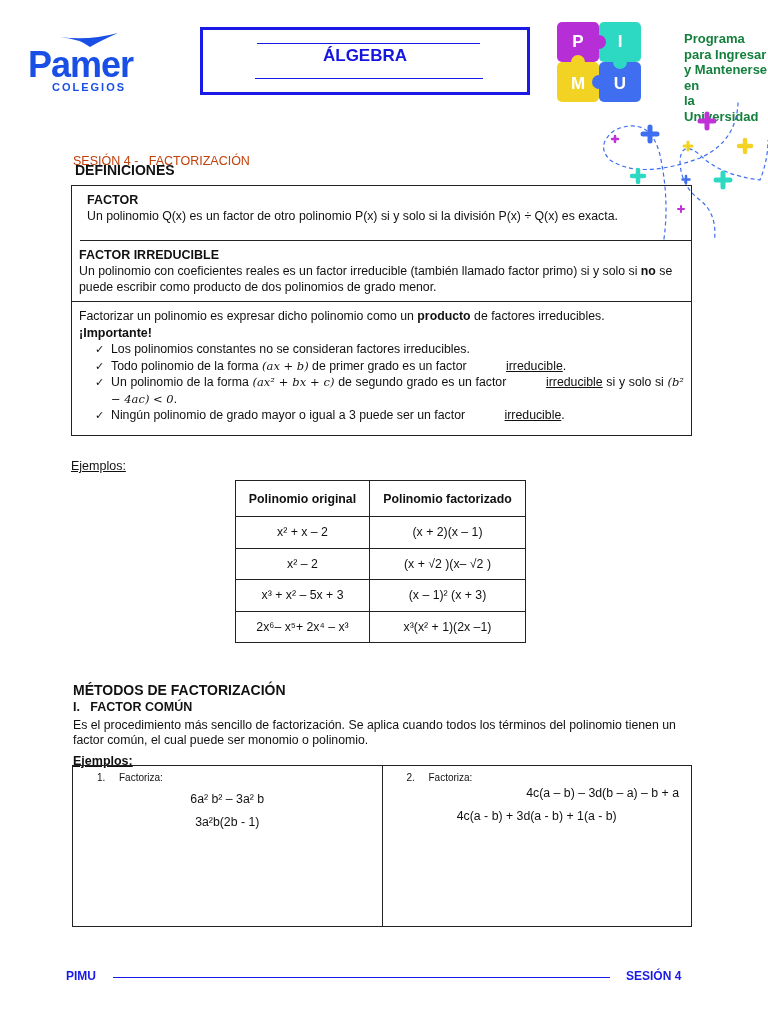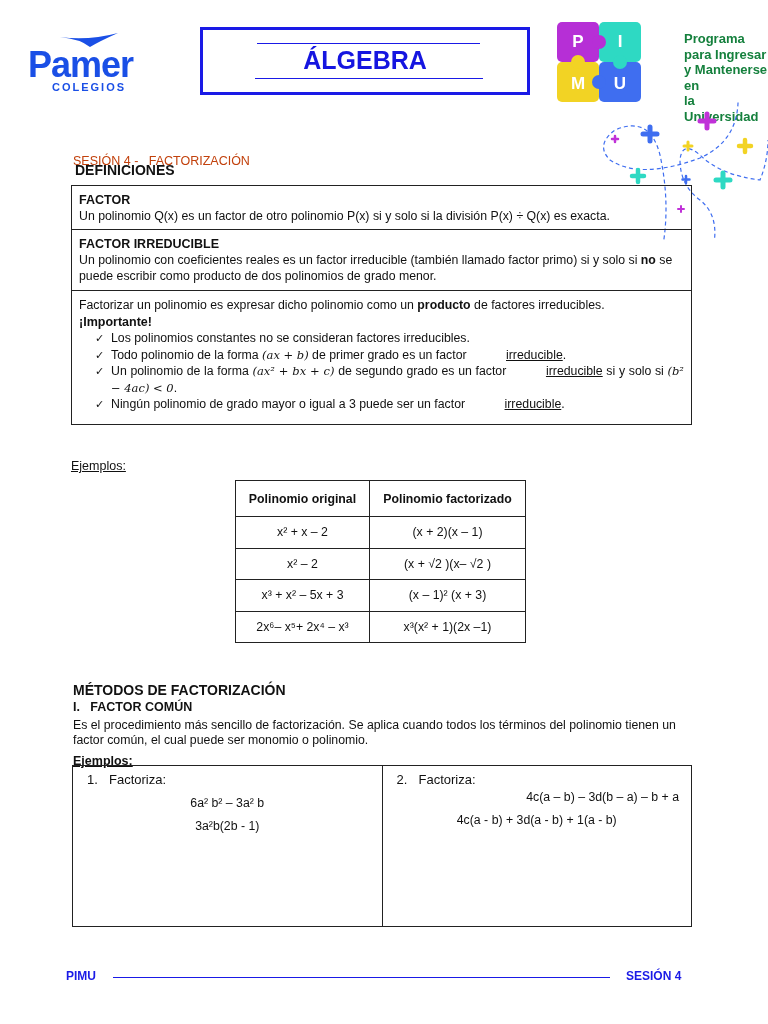--- a/index.html
+++ b/index.html
@@ -7,21 +7,21 @@
   body { position: relative; font-family: "Liberation Sans", sans-serif; color: #111; font-size: 12.5px; }
   .abs { position: absolute; }
   .pamer-swoosh { left: 60px; top: 33px; width: 58px; height: 14px; }
   .pamer-word { left: 28px; top: 44px; font-size: 36px; font-weight: bold; color: #1a4fe6; letter-spacing: -1px; font-family: "Liberation Sans", sans-serif; }
   .pamer-sub { left: 52px; top: 81px; font-size: 11px; font-weight: bold; color: #1a4fe6; letter-spacing: 2px; }
 
   
   .title-box { left: 200px; top: 27px; width: 330px; height: 68px; border: 3px solid #1a1ae6; }
   .title-line-top { left: 257px; top: 43px; width: 223px; height: 1px; background: #1a1ae6; }
   .title-line-bottom { left: 255px; top: 78px; width: 228px; height: 1px; background: #1a1ae6; }
-  .title-text { left: 200px; top: 46px; width: 330px; text-align: center; font-size: 25px; font-weight: bold; color: #1515e0; }
+  .title-text { left: 200px; top: 46px; width: 330px; text-align: center; font-size: 17px; font-weight: bold; color: #1515e0; }
 
   
   .pimu-puzzle { left: 557px; top: 22px; width: 84px; height: 80px; }
   .pimu-text { left: 652px; top: 31px; font-size: 13px; font-weight: bold; color: #15803d; line-height: 15.5px; margin-left: 32px; }
 
   
   .deco { left: 590px; top: 100px; width: 178px; height: 140px; }
 
   
   .session-title { left: 73px; top: 135px; font-size: 12.5px; font-weight: normal; color: #c2410c; margin-top: 19px; }
@@ -51,21 +51,21 @@
 
   
   .metodos { left: 73px; top: 682px; font-size: 14px; font-weight: bold; }
   .fc-title { left: 73px; top: 700px; font-size: 12.5px; font-weight: bold; }
   .fc-desc { left: 73px; top: 718px; width: 622px; font-size: 12.3px; line-height: 15px; }
   .ej2-label { left: 73px; top: 754px; font-size: 12.5px; font-weight: bold; text-decoration: underline; }
 
   .ex-box { left: 72px; top: 765px; width: 620px; height: 162px; border: 1px solid #222; display: flex; }
   .ex-col { flex: 1; position: relative; padding: 6px 12px; }
   .ex-col + .ex-col { border-left: 1px solid #222; }
-  .ex-col-head { font-size: 13px; margin-left: 2px; }
+  .ex-col-head { font-size: 10px; margin-left: 12px; }
   .ex-col-head .num { display: inline-block; width: 22px; }
   .ex-line { text-align: center; font-size: 12.3px; margin-top: 9px; }
 
   
   .footer-left { left: 66px; top: 969px; font-size: 12px; font-weight: bold; color: #1a1ae6; }
   .footer-line { left: 113px; top: 977px; width: 497px; height: 1px; background: #1a1ae6; }
   .footer-right { left: 626px; top: 969px; font-size: 12px; font-weight: bold; color: #1a1ae6; }
 </style>
 </head>
 <body>
@@ -117,21 +117,21 @@
     <path d="M133 73 v14 M126 80 h14" stroke="#2ed9c3" stroke-width="5"></path>
     <path d="M96 76 v7 M92.5 79.5 h7" stroke="#3f6ef0" stroke-width="2.5"></path>
     <path d="M91 106 v6 M88 109 h6" stroke="#c031d8" stroke-width="2"></path>
   </g>
 </svg>
 
 <div class="abs session-title" style="white-space:pre;">SESIÓN 4 -   FACTORIZACIÓN</div>
 <div class="abs definiciones">DEFINICIONES</div>
 
 <div class="abs def-box">
-  <div class="def-section" style="padding-bottom:5px;">
+  <div class="def-section" style="padding-bottom:16px;margin-left:8px;">
     <span class="def-heading">FACTOR</span>
     <span class="def-body">Un polinomio Q(x) es un factor de otro polinomio P(x) si y solo si la división P(x) ÷ Q(x) es exacta.</span>
   </div>
   <div class="def-section">
     <span class="def-heading">FACTOR IRREDUCIBLE</span>
     <span class="def-body"><span>Un polinomio con coeficientes reales es un factor irreducible (también llamado factor primo) si y solo si </span><span class="b">no</span><span> se puede escribir como producto de dos polinomios de grado menor.</span></span>
   </div>
   <div class="def-section" style="padding-bottom:11px;">
     <span class="def-body"><span>Factorizar un polinomio es expresar dicho polinomio como un </span><span class="b">producto</span><span> de factores irreducibles.</span></span>
     <span class="def-heading" style="margin-top:1px;">¡Importante!</span>

